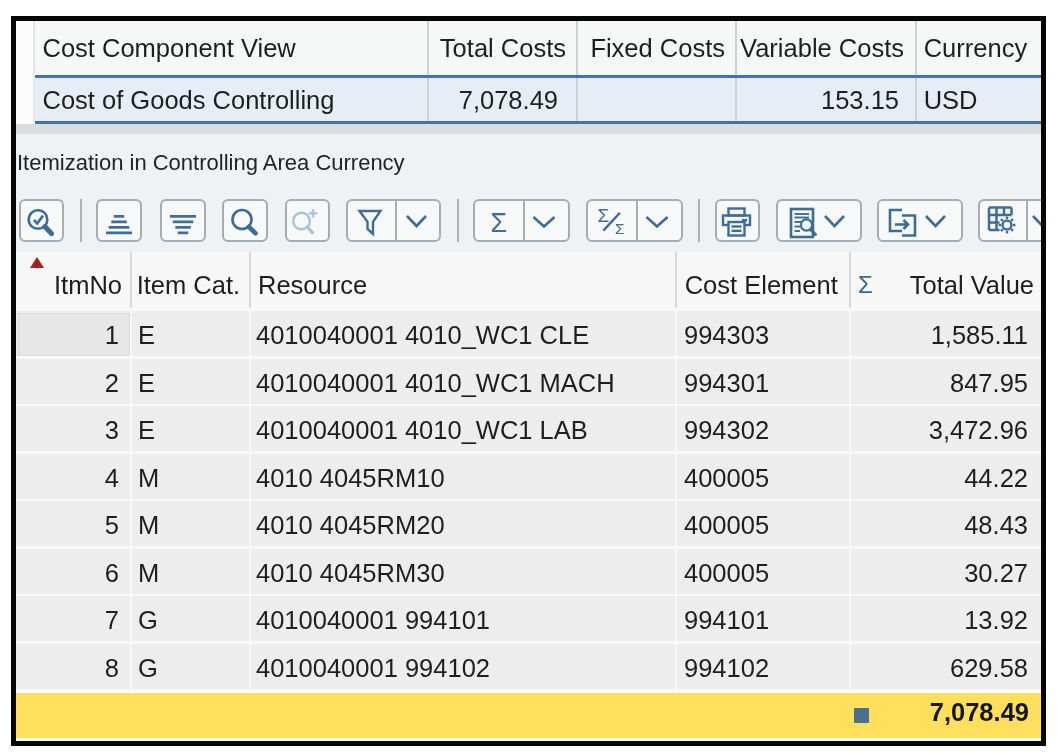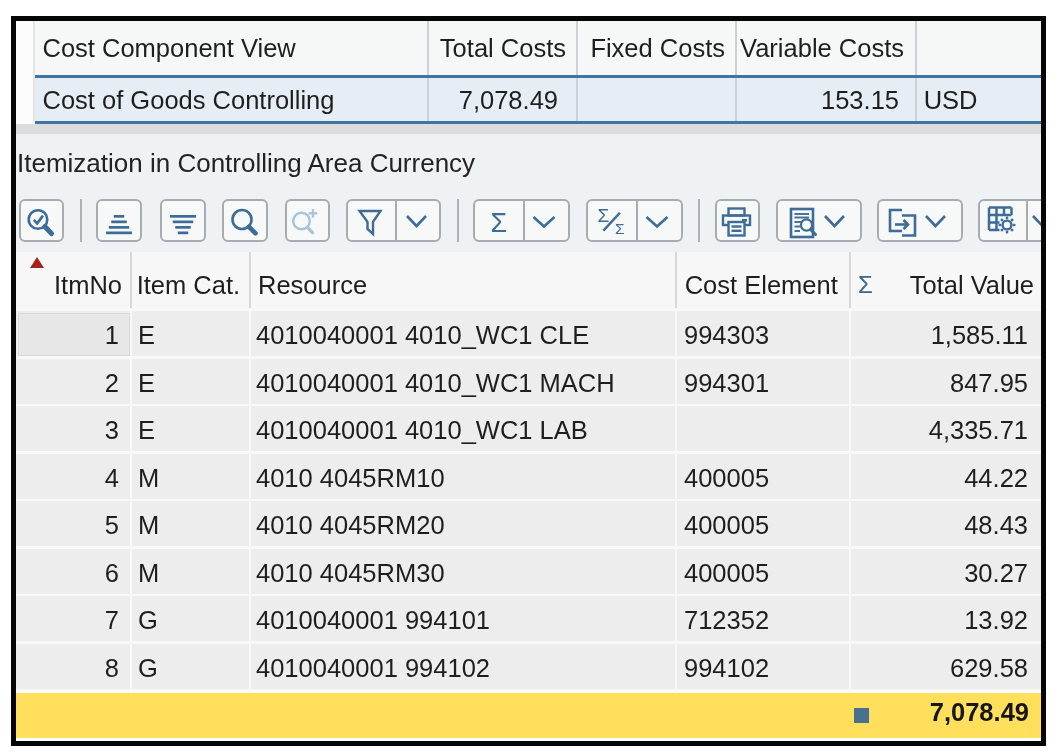--- a/index.html
+++ b/index.html
@@ -20,27 +20,28 @@
 <div class="a" style="left:411px;top:0;width:2px;height:100.5px;background:#ccd1d5"></div>
 <div class="a" style="left:560px;top:0;width:2px;height:100.5px;background:#ccd1d5"></div>
 <div class="a" style="left:719px;top:0;width:2px;height:100.5px;background:#ccd1d5"></div>
 <div class="a" style="left:899px;top:0;width:2px;height:100.5px;background:#ccd1d5"></div>
 <div class="a" style="left:19px;top:54.3px;width:1006px;height:2.4px;background:#3e74a6"></div>
 <div class="a" style="left:19px;top:100.4px;width:1006px;height:2.5px;background:#3e74a6"></div>
 <div class="t" style="left:26.5px;top:0;height:55px;line-height:55px">Cost Component View</div>
 <div class="t" style="right:316px;top:0;height:55px;line-height:55px">Fixed Costs</div>
 <div class="t" style="right:475px;top:0;height:55px;line-height:55px">Total Costs</div>
 <div class="t" style="right:137px;top:0;height:55px;line-height:55px">Variable Costs</div>
+<div class="t" style="left:907.7px;top:0;height:55px;line-height:55px">Currency</div>
 <div class="t" style="left:26.5px;top:56.5px;height:44px;line-height:44px">Cost of Goods Controlling</div>
 <div class="t" style="right:483px;top:56.5px;height:44px;line-height:44px">7,078.49</div>
 <div class="t" style="right:142px;top:56.5px;height:44px;line-height:44px">153.15</div>
 <div class="t" style="left:907.7px;top:56.5px;height:44px;line-height:44px">USD</div>
 <div class="a" style="left:0;top:102.9px;width:1025px;height:10px;background:#dcdcdc"></div>
 <div class="a" style="left:0;top:112.9px;width:1025px;height:118.1px;background:#eef2f5"></div>
-<div class="t" style="left:1px;top:122px;height:40px;line-height:40px;color:#232323;font-size:26px">Itemization in Controlling Area Currency</div>
+<div class="t" style="left:1px;top:122px;height:40px;line-height:40px;color:#232323;font-size:22px">Itemization in Controlling Area Currency</div>
 <div class="btn" style="left:3.3px;width:45.2px">
       <svg class="a" style="left:-2px;top:-2px" width="45" height="43" viewBox="0 0 45 43">
         <circle cx="19" cy="20.5" r="9.3" fill="none" stroke="#3d6c98" stroke-width="2.6"></circle>
         <line x1="25.8" y1="27.6" x2="32.5" y2="34.6" stroke="#3d6c98" stroke-width="5" stroke-linecap="round"></line>
         <polyline points="14.8,20.8 18.2,24.4 24,16.6" fill="none" stroke="#3d6c98" stroke-width="2.6"></polyline>
       </svg>
     </div>
 <div class="sep" style="left:64.3px"></div>
 <div class="btn" style="left:80px;width:46px">
       <svg class="a" style="left:-2px;top:-2px" width="46" height="43" viewBox="0 0 46 43">
@@ -167,21 +168,22 @@
 <div class="a" style="left:0;top:337.50px;width:1025px;height:45.3px;background:#ededed"></div>
 <div class="t" style="right:922px;top:337.50px;height:45.3px;line-height:48px">2</div>
 <div class="t" style="left:122px;top:337.50px;height:45.3px;line-height:48px">E</div>
 <div class="t" style="left:240px;top:337.50px;height:45.3px;line-height:48px">4010040001 4010_WC1 MACH</div>
 <div class="t" style="left:668px;top:337.50px;height:45.3px;line-height:48px">994301</div>
 <div class="t" style="right:13px;top:337.50px;height:45.3px;line-height:48px">847.95</div>
 <div class="a" style="left:0;top:385.00px;width:1025px;height:45.3px;background:#ededed"></div>
 <div class="t" style="right:922px;top:385.00px;height:45.3px;line-height:48px">3</div>
 <div class="t" style="left:122px;top:385.00px;height:45.3px;line-height:48px">E</div>
 <div class="t" style="left:240px;top:385.00px;height:45.3px;line-height:48px">4010040001 4010_WC1 LAB</div>
-<div class="t" style="right:13px;top:385.00px;height:45.3px;line-height:48px">4,335.71</div>
+<div class="t" style="left:668px;top:385.00px;height:45.3px;line-height:48px">994302</div>
+<div class="t" style="right:13px;top:385.00px;height:45.3px;line-height:48px">3,472.96</div>
 <div class="a" style="left:0;top:432.50px;width:1025px;height:45.3px;background:#ededed"></div>
 <div class="t" style="right:922px;top:432.50px;height:45.3px;line-height:48px">4</div>
 <div class="t" style="left:122px;top:432.50px;height:45.3px;line-height:48px">M</div>
 <div class="t" style="left:240px;top:432.50px;height:45.3px;line-height:48px">4010 4045RM10</div>
 <div class="t" style="left:668px;top:432.50px;height:45.3px;line-height:48px">400005</div>
 <div class="t" style="right:13px;top:432.50px;height:45.3px;line-height:48px">44.22</div>
 <div class="a" style="left:0;top:480.00px;width:1025px;height:45.3px;background:#ededed"></div>
 <div class="t" style="right:922px;top:480.00px;height:45.3px;line-height:48px">5</div>
 <div class="t" style="left:122px;top:480.00px;height:45.3px;line-height:48px">M</div>
 <div class="t" style="left:240px;top:480.00px;height:45.3px;line-height:48px">4010 4045RM20</div>
@@ -190,21 +192,21 @@
 <div class="a" style="left:0;top:527.50px;width:1025px;height:45.3px;background:#ededed"></div>
 <div class="t" style="right:922px;top:527.50px;height:45.3px;line-height:48px">6</div>
 <div class="t" style="left:122px;top:527.50px;height:45.3px;line-height:48px">M</div>
 <div class="t" style="left:240px;top:527.50px;height:45.3px;line-height:48px">4010 4045RM30</div>
 <div class="t" style="left:668px;top:527.50px;height:45.3px;line-height:48px">400005</div>
 <div class="t" style="right:13px;top:527.50px;height:45.3px;line-height:48px">30.27</div>
 <div class="a" style="left:0;top:575.00px;width:1025px;height:45.3px;background:#ededed"></div>
 <div class="t" style="right:922px;top:575.00px;height:45.3px;line-height:48px">7</div>
 <div class="t" style="left:122px;top:575.00px;height:45.3px;line-height:48px">G</div>
 <div class="t" style="left:240px;top:575.00px;height:45.3px;line-height:48px">4010040001 994101</div>
-<div class="t" style="left:668px;top:575.00px;height:45.3px;line-height:48px">712352</div>
+<div class="t" style="left:668px;top:575.00px;height:45.3px;line-height:48px">994101</div>
 <div class="t" style="right:13px;top:575.00px;height:45.3px;line-height:48px">13.92</div>
 <div class="a" style="left:0;top:622.50px;width:1025px;height:45.3px;background:#ededed"></div>
 <div class="t" style="right:922px;top:622.50px;height:45.3px;line-height:48px">8</div>
 <div class="t" style="left:122px;top:622.50px;height:45.3px;line-height:48px">G</div>
 <div class="t" style="left:240px;top:622.50px;height:45.3px;line-height:48px">4010040001 994102</div>
 <div class="t" style="left:668px;top:622.50px;height:45.3px;line-height:48px">994102</div>
 <div class="t" style="right:13px;top:622.50px;height:45.3px;line-height:48px">629.58</div>
 <div class="a" style="left:114px;top:287px;width:2px;height:381px;background:#f8f8f8"></div>
 <div class="a" style="left:233px;top:287px;width:2px;height:381px;background:#f8f8f8"></div>
 <div class="a" style="left:659px;top:287px;width:2px;height:381px;background:#f8f8f8"></div>

